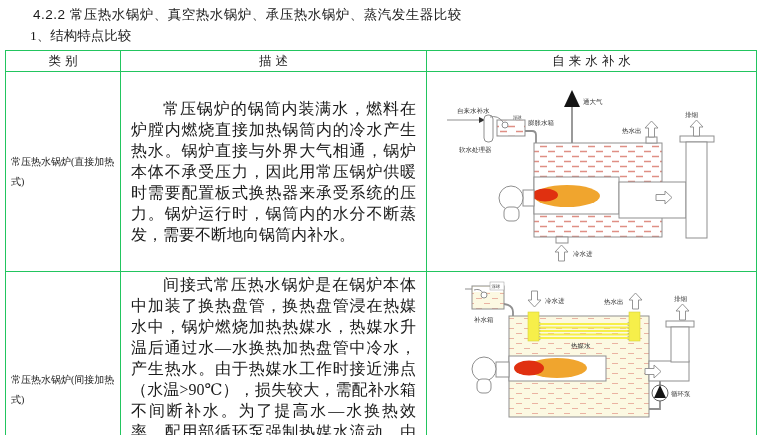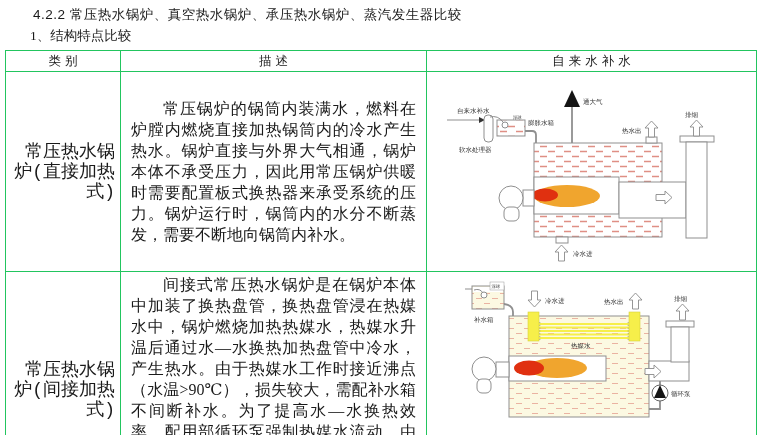--- a/index.html
+++ b/index.html
@@ -12,22 +12,22 @@
     font-family:"Liberation Sans","DejaVu Sans",sans-serif;letter-spacing:.5px;
   }
   .subtitle{margin:3px 6px 5px 30px;font-size:13.5px;}
   table.cmp{border-collapse:collapse;margin-left:5px;table-layout:fixed;width:751px;}
   table.cmp th,table.cmp td{border:1px solid #22c55e;}
   table.cmp th{
     height:20px;font-weight:normal;font-size:12.5px;
     letter-spacing:4px;text-indent:4px;padding:0;
   }
   td.cat{
-    font-size:18px;text-align:right;vertical-align:middle;
-    line-height:20px;padding:0 5px;font-family:Liberation Mono, monospace;
+    font-size:10px;text-align:left;vertical-align:middle;
+    line-height:20px;padding:0 5px;
   }
   td.desc{
     font-size:16px;line-height:21px;text-align:justify;
     padding:2px 10px;vertical-align:middle;
   }
   td.desc .para{text-indent:2em;}
   tr.r2 td.desc{vertical-align:top;}
   td.fig{padding:0;vertical-align:middle;}
   tr.r2 td.fig{vertical-align:top;padding-top:4px;}
   td.fig svg{display:block;}

